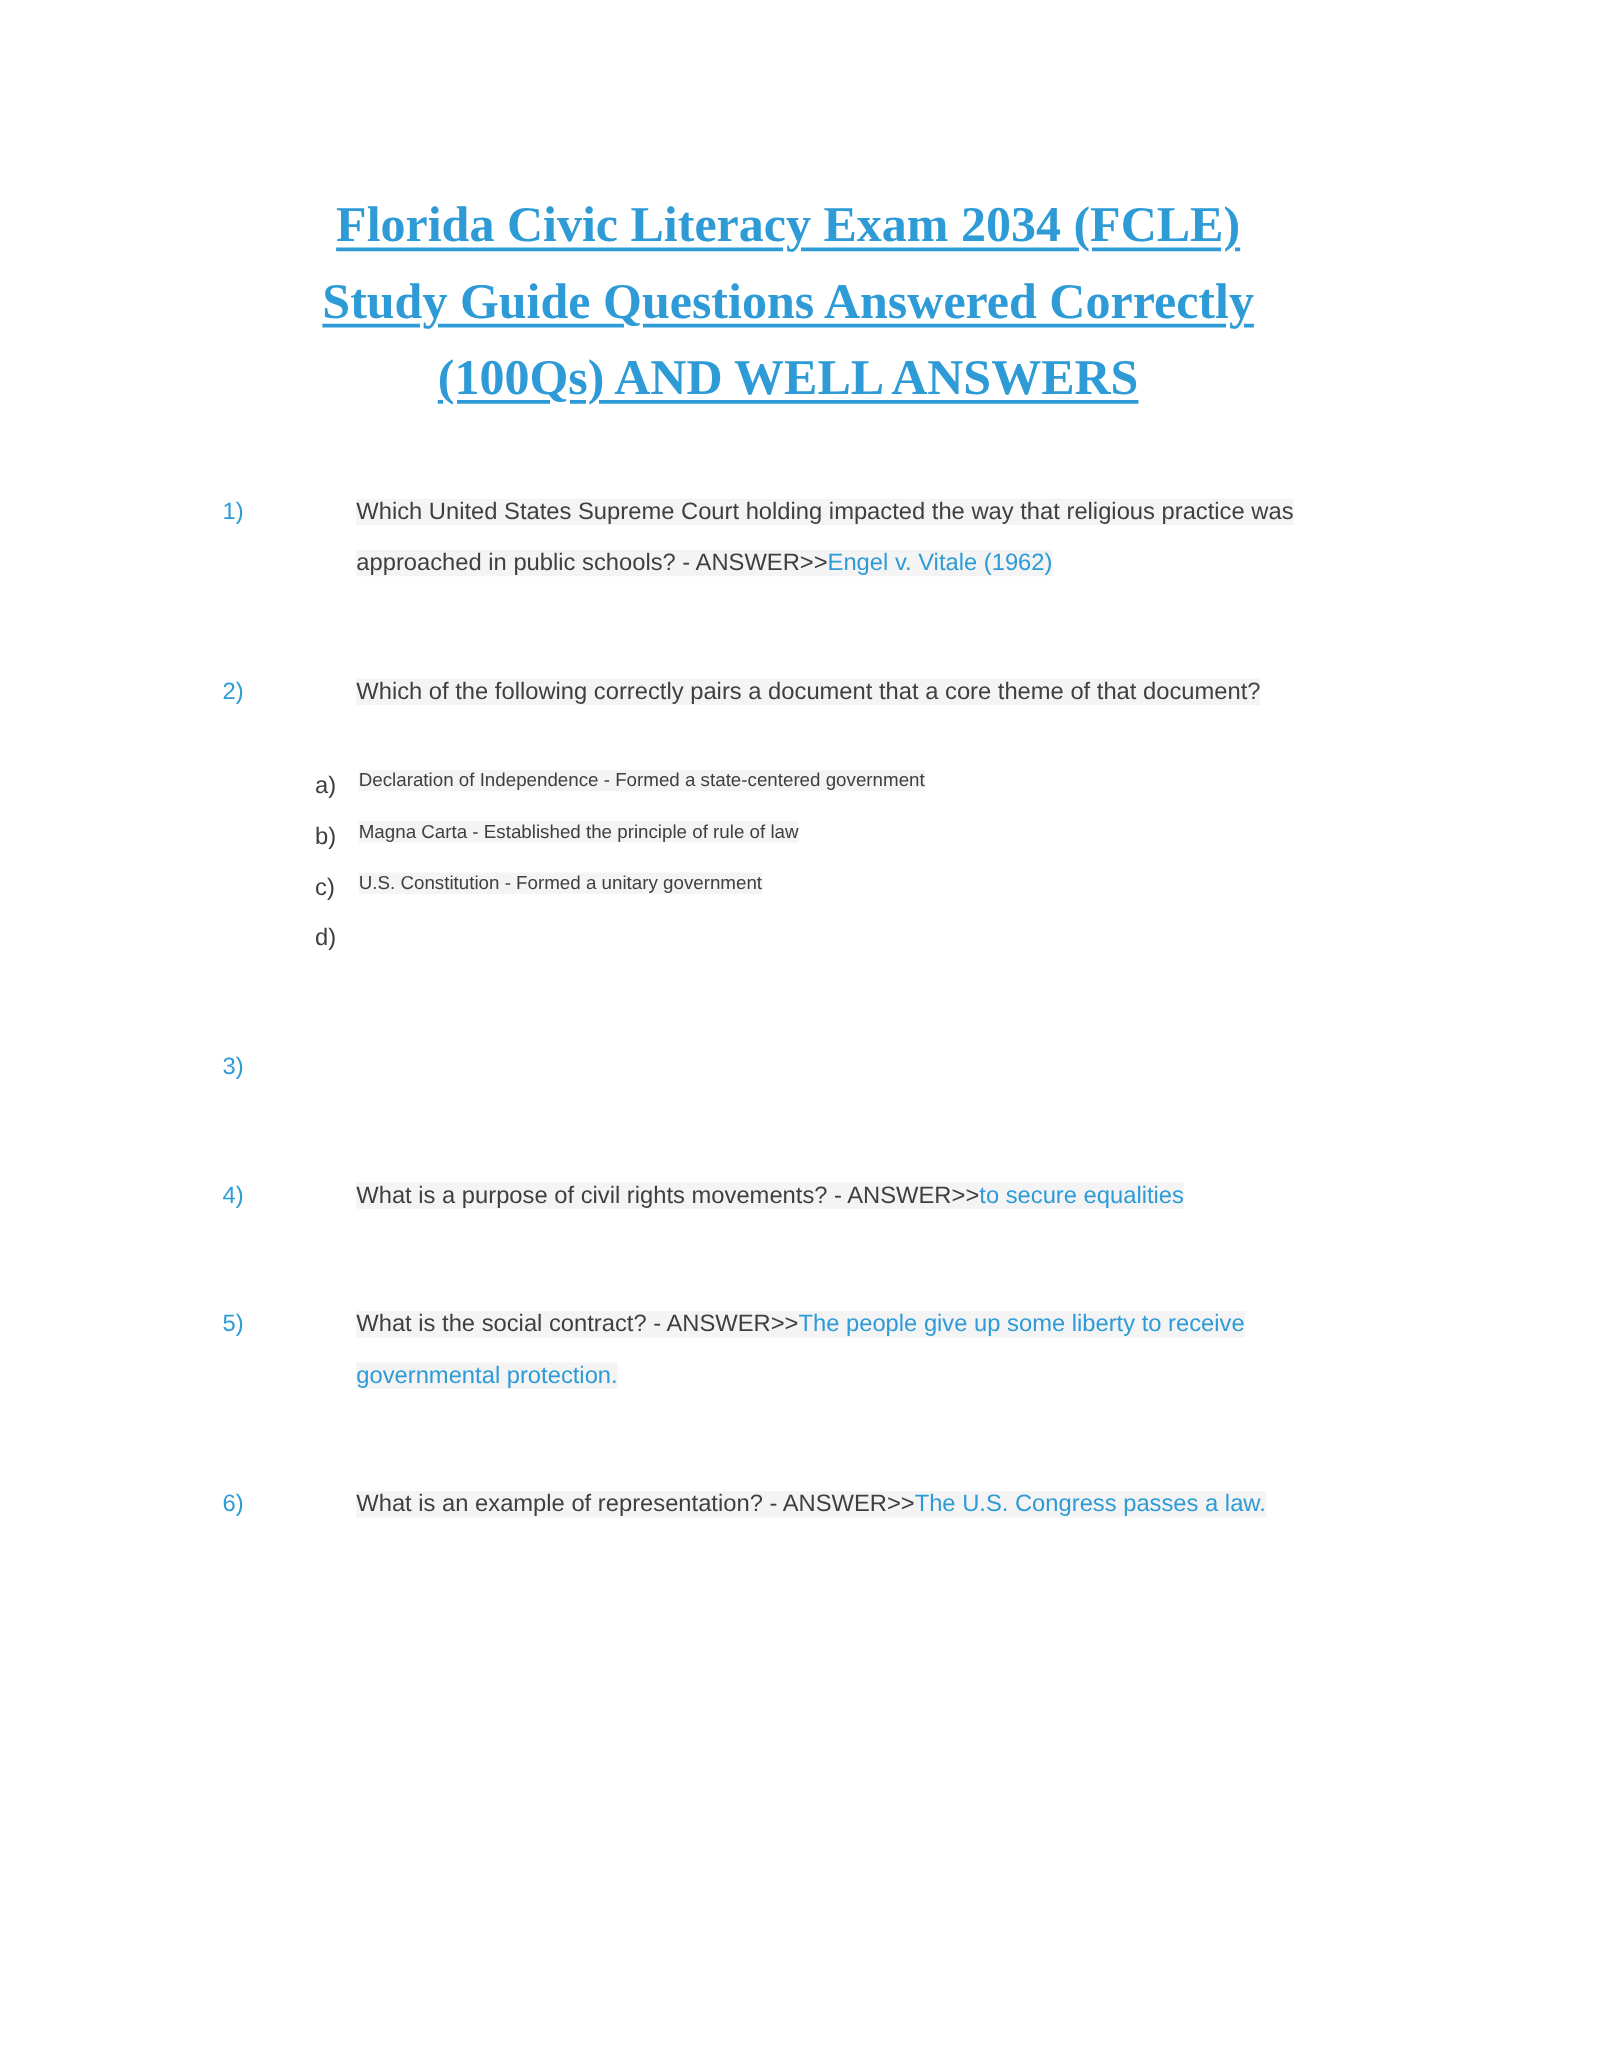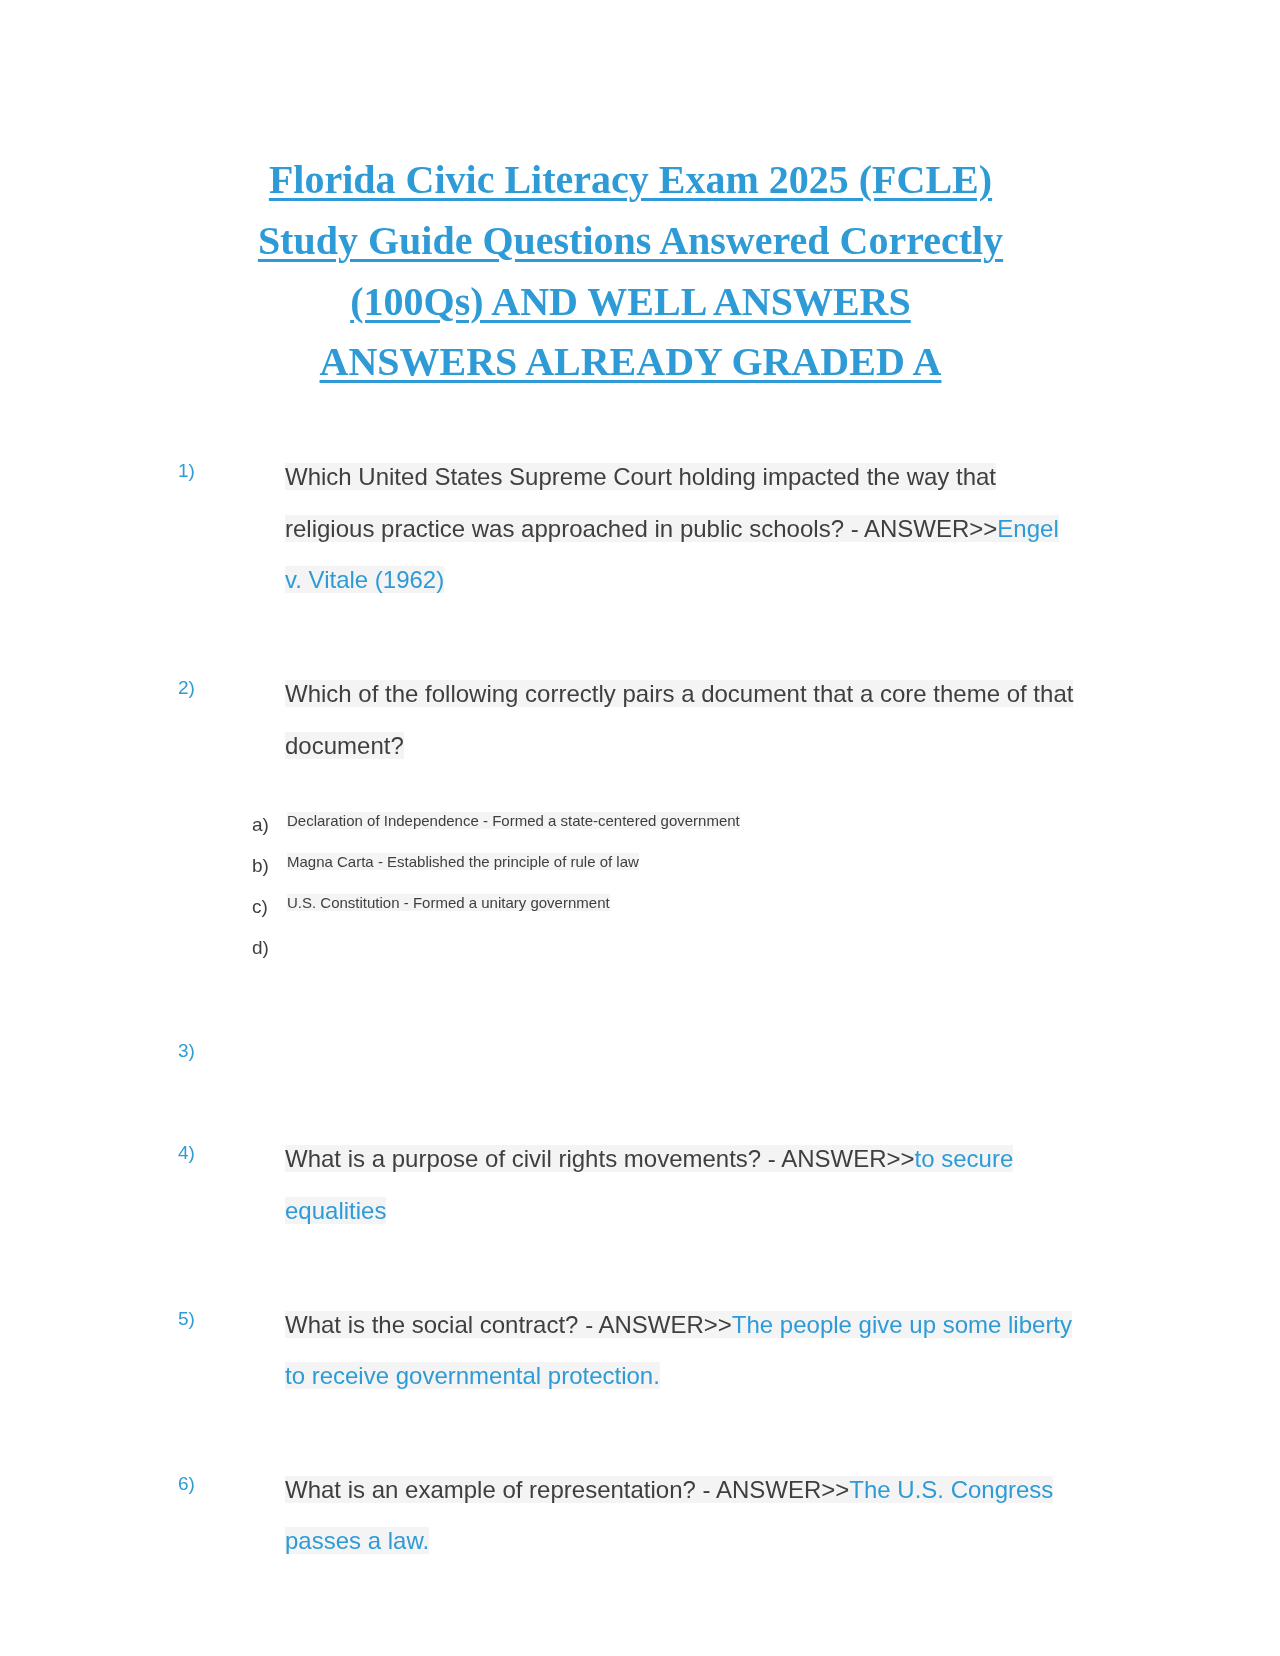--- a/index.html
+++ b/index.html
@@ -52,21 +52,21 @@
   }
   .q-number{
     flex:0 0 107px;
     color:var(--accent);
     font-size:19px;
     line-height:2.15;
   }
   .q-content{
     flex:0 1 auto;
     max-width:790px;
-    font-size:24px;
+    font-size:19px;
     line-height:2.15;
     color:var(--body-text);
   }
   .options{
     margin-top:34px;
     margin-left:74px;
     display:flex;
     flex-direction:column;
   }
   .opt-row{
@@ -93,24 +93,23 @@
   }
   .answer{
     color:var(--accent);
   }
 </style>
 </head>
 <body>
 
 <div class="page">
   <h1 class="doc-title">
-      <div class="title-line">Florida Civic Literacy Exam 2025 (FCLE)</div>
+      <div class="title-line">Florida Civic Literacy Exam 2034 (FCLE)</div>
       <div class="title-line">Study Guide Questions Answered Correctly</div>
       <div class="title-line">(100Qs) AND WELL ANSWERS</div>
-      <div class="title-line">ANSWERS ALREADY GRADED A</div>
     </h1>
   <div class="questions">
       <div class="question-block">
         <div class="q-row">
           <span class="q-number">1)</span>
           <div class="q-content"><span class="hl">Which United States Supreme Court holding impacted the way that religious practice was approached in public schools? - ANSWER&gt;&gt;</span><span class="hl answer">Engel v. Vitale (1962)</span></div>
         </div>
       </div>
       <div class="question-block">
         <div class="q-row">

